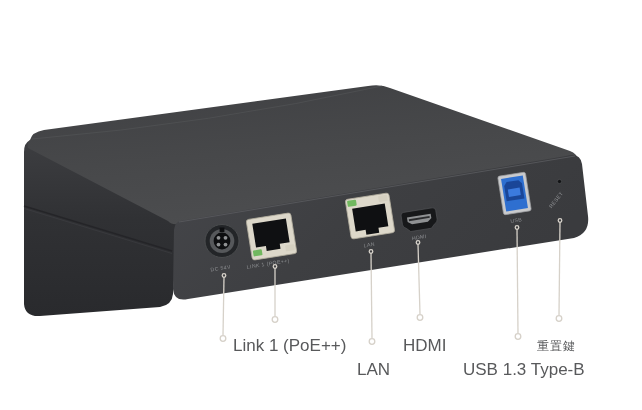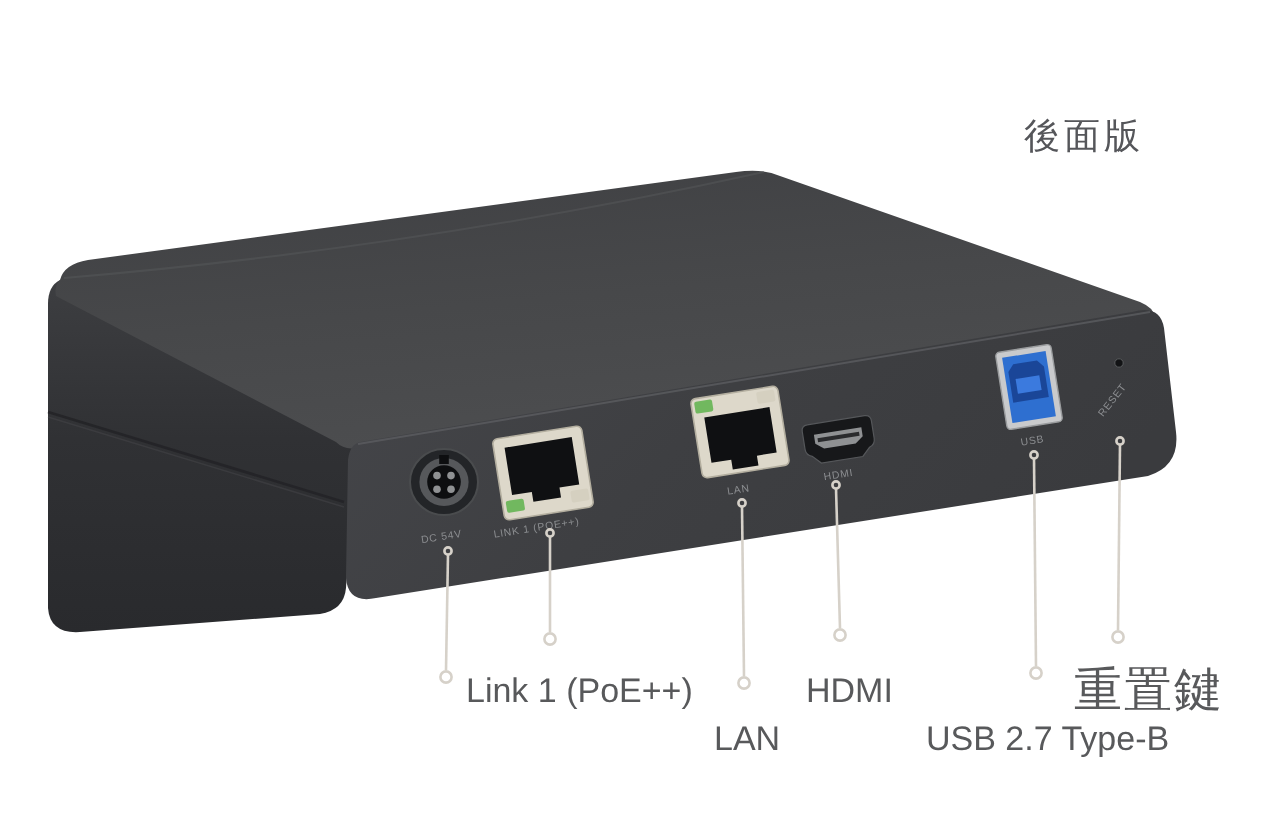--- a/index.html
+++ b/index.html
@@ -5,21 +5,21 @@
   html,body{margin:0;padding:0;background:#fff;}
   .stage{
     position:relative;width:642px;height:410px;background:#ffffff;
     overflow:hidden;font-family:"Liberation Sans",sans-serif;
   }
   .stage svg{position:absolute;left:0;top:0;}
   .callout{
     position:absolute;color:#58595b;font-size:17px;line-height:20px;
     white-space:nowrap;font-family:"Liberation Sans",sans-serif;
   }
-  .cjk{font-size:24px;letter-spacing:1px;}
+  .cjk{font-size:12px;letter-spacing:1px;}
   .caption{position:absolute;left:512px;top:56px;color:#55565a;font-size:18px;letter-spacing:2px;white-space:nowrap;}
   .lbl-link1{left:233px;top:336px;}
   .lbl-hdmi{left:403px;top:336px;}
   .lbl-reset{left:537px;top:336px;}
   .lbl-power{left:190px;top:360px;}
   .lbl-lan{left:357px;top:360px;}
   .lbl-usb{left:463px;top:360px;}
   .port-label{font-size:5.2px;fill:#8b8d90;letter-spacing:.4px;font-family:"Liberation Sans",sans-serif;}
 </style>
 </head>
@@ -137,21 +137,20 @@
         <circle cx="518" cy="336.5" r="2.8" fill="#ffffff"></circle>
       </g>
       <g>
         <line x1="560" y1="222" x2="559" y2="315"></line>
         <circle cx="560" cy="220.5" r="1.8"></circle>
         <circle cx="559" cy="318.5" r="2.8" fill="#ffffff"></circle>
       </g>
     </g>
   </svg>
 
-  <div class="caption">後面版</div>
 
   <div class="callout lbl-link1">Link 1 (PoE++)</div>
   <div class="callout lbl-hdmi">HDMI</div>
   <div class="callout cjk lbl-reset">重置鍵</div>
   <div class="callout lbl-lan">LAN</div>
-  <div class="callout lbl-usb">USB 2.7 Type-B</div>
+  <div class="callout lbl-usb">USB 1.3 Type-B</div>
 
 </div>
 
 </body></html>

